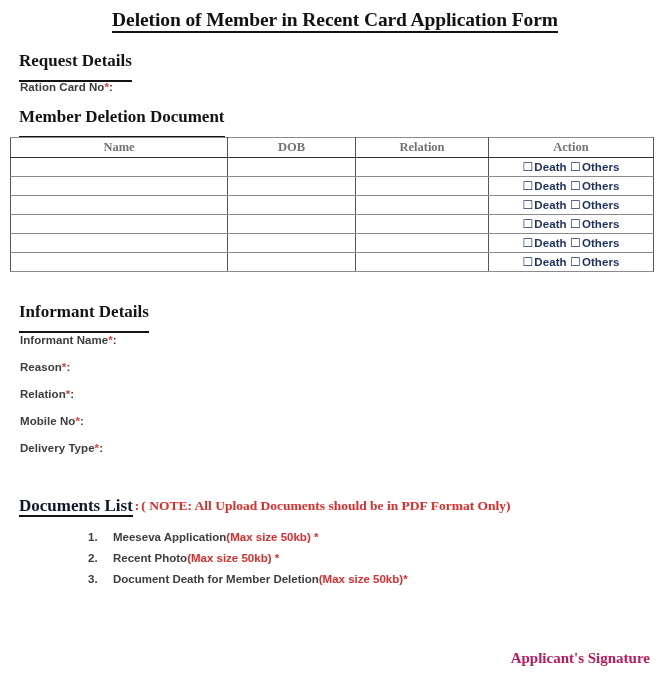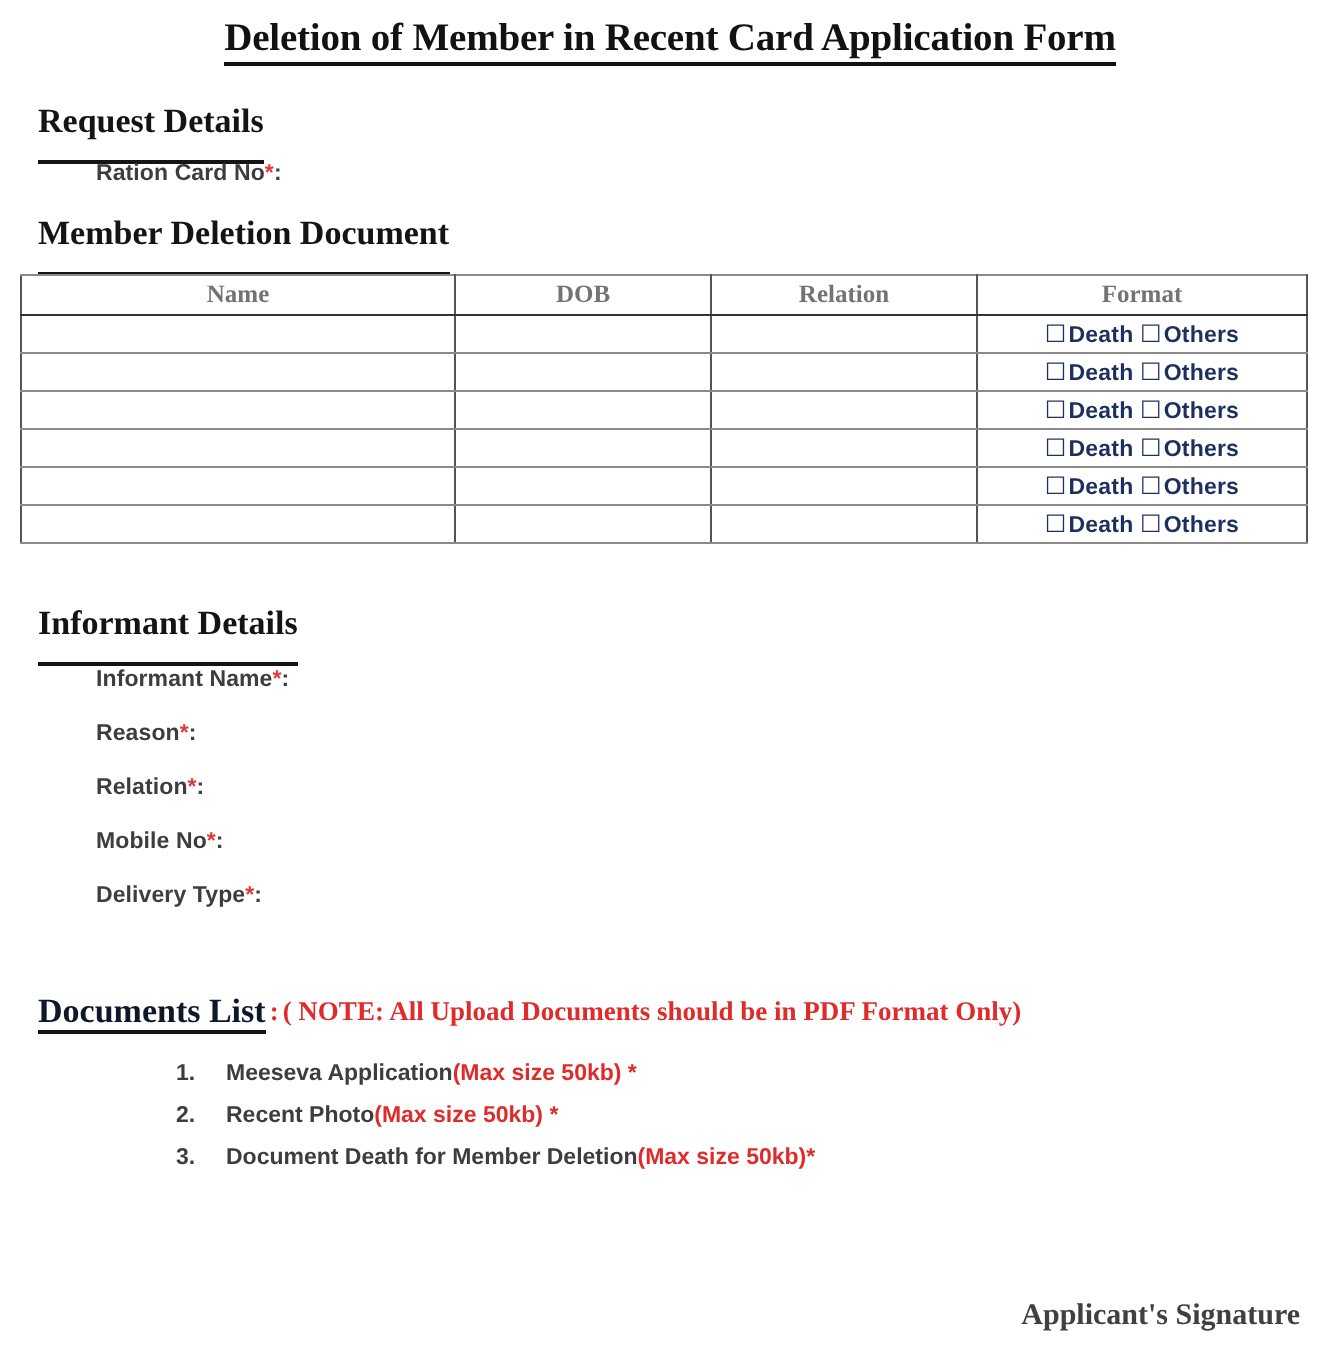--- a/index.html
+++ b/index.html
@@ -52,21 +52,20 @@
   
   .field-label {
     position: absolute;
     left: 20px;
     font-family: "Liberation Sans", sans-serif;
     font-weight: bold;
     font-size: 11.5px;
     color: #3d3d3d;
     white-space: nowrap;
     letter-spacing: 0.05px;
-    margin-left: 28px;
   }
   .req {
     color: #e03a3a;
     font-weight: bold;
   }
 
   
   .member-table {
     position: absolute;
     left: 10px;
@@ -164,21 +163,21 @@
   
   .signature {
     position: absolute;
     left: 0;
     top: 650px;
     width: 650px;
     text-align: right;
     font-family: "Liberation Serif", serif;
     font-weight: bold;
     font-size: 15px;
-    color: #404040;
+    color: #be185d;
   }
 </style>
 </head>
 <body>
 
 <div class="form-title">
   <span>Deletion of Member in Recent Card Application Form</span>
 </div>
 
 <div class="section-head" style="top:51px;">
@@ -192,21 +191,21 @@
 <div class="section-head" style="top:107px;">
   <span class="u">Member Deletion Document</span>
 </div>
 
 <table class="member-table">
   <thead>
     <tr>
       <th class="col-name">Name</th>
       <th class="col-dob">DOB</th>
       <th class="col-relation">Relation</th>
-      <th class="col-action">Format</th>
+      <th class="col-action">Action</th>
     </tr>
   </thead>
   <tbody>
     <tr>
       <td class="blank-cell"></td>
       <td class="blank-cell"></td>
       <td class="blank-cell"></td>
       <td class="action-cell"><span class="cb">☐</span><span>Death</span>&nbsp;<span class="cb">☐</span><span>Others</span></td>
     </tr>
     <tr>

